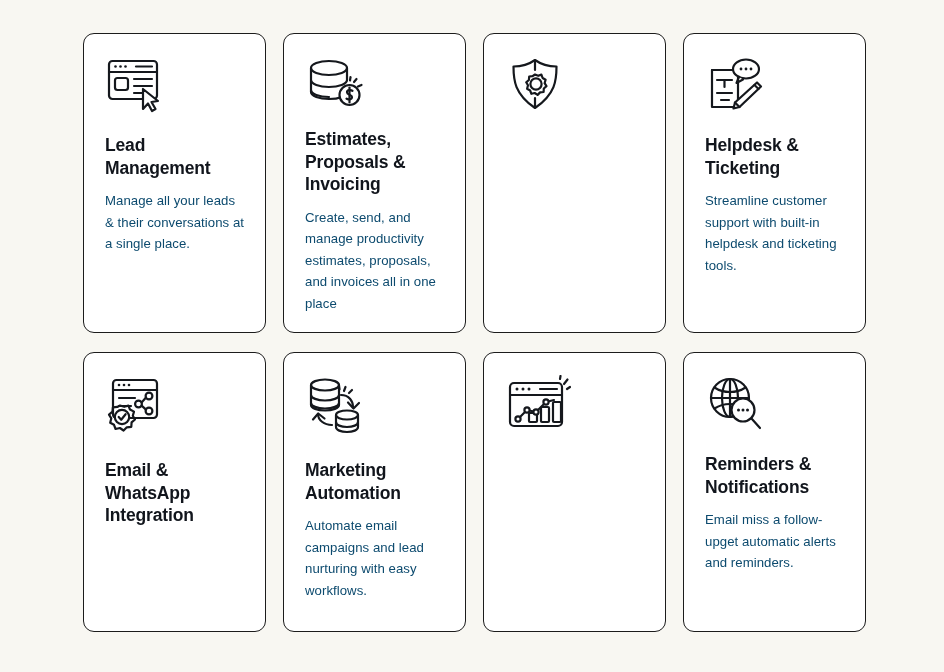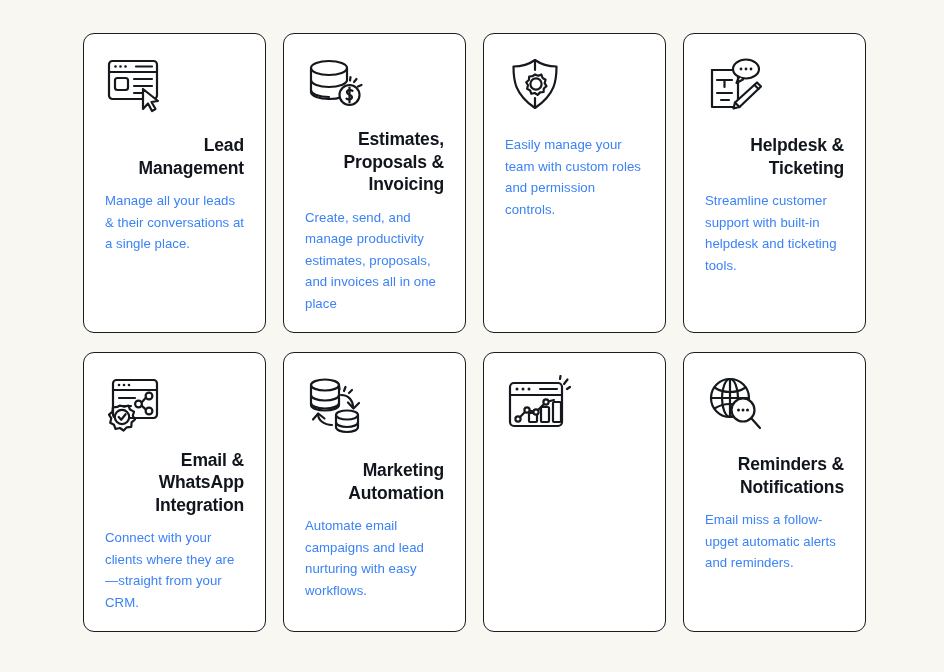--- a/index.html
+++ b/index.html
@@ -55,27 +55,26 @@
     display: block;
   }
 
   .card-title {
     font-size: 17.5px;
     line-height: 22.5px;
     font-weight: 700;
     color: #11151c;
     letter-spacing: -0.15px;
     margin-bottom: 11px;
-    text-align: right;
   }
 
   .card-desc {
     font-size: 13.2px;
     line-height: 21.5px;
-    color: #3b82f6;
+    color: #0c4a6e;
     letter-spacing: 0.05px;
   }
 
   
   .card.shift-down .icon-wrap { height: 80px; }
 </style>
 </head>
 <body>
 
 <div id="root">
@@ -123,21 +122,20 @@
     <div class="card">
       <div class="icon-wrap">
         <svg width="60" height="58" viewBox="0 0 60 58" fill="none" stroke="#15181d" stroke-width="2.2" stroke-linecap="round" stroke-linejoin="round">
           <path d="M30 4 C23 9 14 10.5 8.5 10.5 C8.5 24 9.5 38 30 52 C50.5 38 51.5 24 51.5 10.5 C46 10.5 37 9 30 4 Z"></path>
           <line x1="30" y1="5" x2="30" y2="14"></line>
           <line x1="30" y1="42" x2="30" y2="51"></line>
           <path d="M30 18.5 L33.2 19.8 L36.4 18.6 L37.6 22 L40.6 23.8 L39.6 27.2 L41.5 30.2 L38.8 32.5 L38.6 36 L35.1 36.4 L32.6 38.9 L29.7 37 L26.4 37.8 L25.1 34.5 L22.1 32.8 L23 29.3 L21.2 26.3 L23.9 24 L24.2 20.5 L27.6 20.2 Z"></path>
           <circle cx="31" cy="28" r="5.6"></circle>
         </svg>
       </div>
-      <div class="card-desc">Easily manage your team with custom roles and permission controls.</div>
     </div>
 
     <div class="card">
       <div class="icon-wrap">
         <svg width="60" height="58" viewBox="0 0 60 58" fill="none" stroke="#15181d" stroke-width="2.2" stroke-linecap="round" stroke-linejoin="round">
           <path d="M7 14 L7 51 L33 51 L33 21"></path>
           <line x1="7" y1="14" x2="31" y2="14"></line>
           <line x1="12" y1="24" x2="27" y2="24"></line>
           <line x1="19.5" y1="24" x2="19.5" y2="31"></line>
           <line x1="12" y1="37" x2="27" y2="37"></line>
@@ -170,21 +168,20 @@
           <circle cx="44" cy="36" r="3.4"></circle>
           <circle cx="33.5" cy="29" r="3.4"></circle>
           <line x1="36.6" y1="27.4" x2="41" y2="22.6"></line>
           <line x1="36.6" y1="30.6" x2="41" y2="34.6"></line>
           <path d="M15 30.5 L19.2 31.8 L23.4 30.6 L25 34.5 L29 36.6 L27.8 40.8 L30 44.5 L26.6 47.4 L26.3 51.8 L21.8 52.3 L18.6 55.5 L14.9 53 L10.6 54 L9 49.8 L5.2 47.7 L6.3 43.3 L4 39.6 L7.5 36.7 L7.9 32.3 L12.3 31.9 Z"></path>
           <circle cx="17" cy="42" r="7.2" fill="#ffffff"></circle>
           <path d="M13.7 42 L16.2 44.8 L20.6 39.2"></path>
         </svg>
       </div>
       <div class="card-title">Email &amp; WhatsApp Integration</div>
-      <div class="card-desc">Connect with your clients where they are—straight from your CRM.</div>
     </div>
 
     <div class="card shift-down">
       <div class="icon-wrap">
         <svg width="60" height="62" viewBox="0 0 60 62" fill="none" stroke="#15181d" stroke-width="2.2" stroke-linecap="round" stroke-linejoin="round">
           <ellipse cx="20" cy="10" rx="14" ry="5.5"></ellipse>
           <path d="M6 10 L6 20 C6 23 12.3 25.5 20 25.5 C27.7 25.5 34 23 34 20 L34 10"></path>
           <path d="M6 20 L6 30 C6 33 12.3 35.5 20 35.5 C27.7 35.5 34 33 34 30 L34 20"></path>
           <path d="M6 28 C6 31 12.3 33.5 20 33.5 C27.7 33.5 34 31 34 28"></path>
           <ellipse cx="42" cy="40" rx="11" ry="4.5"></ellipse>

